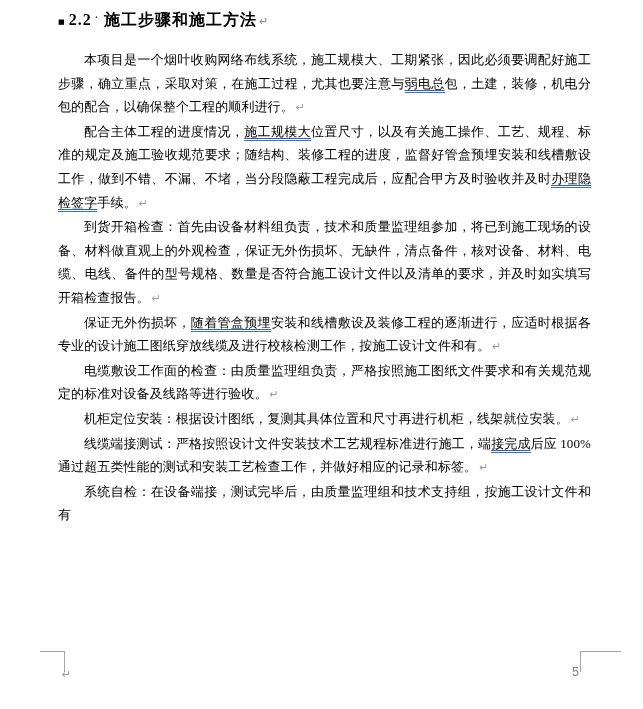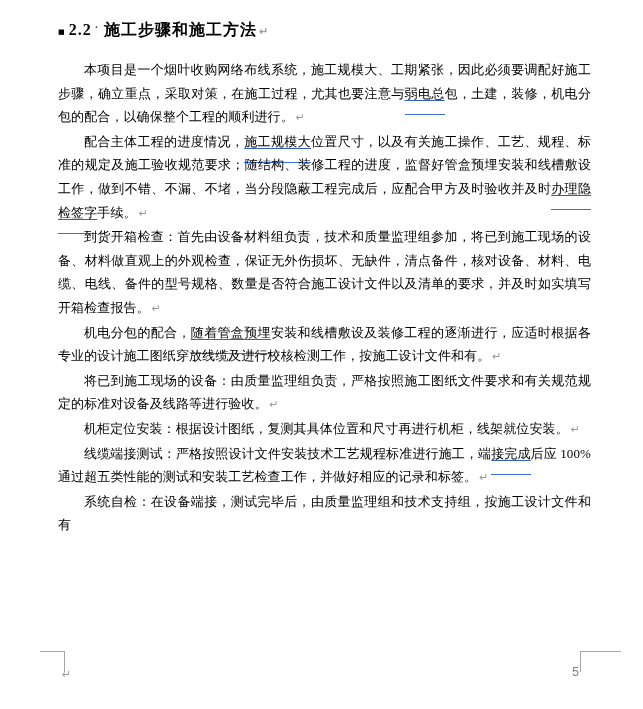--- a/index.html
+++ b/index.html
@@ -4,21 +4,21 @@
 <style>
   html,body{margin:0;padding:0;background:#ffffff;}
   .page{
     position:relative;
     width:643px;height:709px;
     background:#ffffff;
     overflow:hidden;
     color:#000;
     font-family:"Liberation Serif","DejaVu Serif",serif;
   }
-  .content{position:absolute;left:58px;top:20px;width:533px;}
+  .content{position:absolute;left:58px;top:10px;width:533px;}
   .heading{
     margin:0 0 17px 0;
     font-size:16px;font-weight:bold;color:#000;
     letter-spacing:1px;white-space:nowrap;
   }
   .heading .sq{
     font-size:7px;vertical-align:1px;margin-right:3px;
     font-family:"DejaVu Sans",sans-serif;
   }
   .heading .sep{
@@ -29,21 +29,21 @@
     font-size:13px;line-height:23.6px;
     text-align:justify;
     letter-spacing:0.1px;
   }
   .para.indent{text-indent:2em;}
   .u{
     text-decoration:underline;
     text-decoration-color:#2f5fc0;
     text-underline-offset:2px;
     border-bottom:1px solid #3a6fd8;
-    padding-bottom:13px;
+    padding-bottom:1px;
   }
   .pilcrow{
     color:#9a9a9a;font-size:11px;margin-left:2px;
     font-family:"DejaVu Sans",sans-serif;
   }
   .crop-mark{position:absolute;}
   .crop-left{
     left:40px;top:651px;width:24px;height:20px;
     border-top:1px solid #a6a6a6;border-right:1px solid #a6a6a6;
   }
@@ -61,22 +61,22 @@
 </head>
 <body>
 
 <div class="page">
   <div class="content">
     <h2 class="heading"><span class="sq">■</span><span>2.2</span><span class="sep">·</span><span>施工步骤和施工方法</span><span class="pilcrow">↵</span></h2>
     <div id="paragraphs">
         <p class="para indent"><span>本项目是一个烟叶收购网络布线系统，施工规模大、工期紧张，因此必须要调配好施工步骤，确立重点，采取对策，在施工过程，尤其也要注意与</span><span class="u">弱电总</span><span>包，土建，装修，机电分包的配合，以确保整个工程的顺利进行。</span><span class="pilcrow">↵</span></p>
         <p class="para indent"><span>配合主体工程的进度情况，</span><span class="u">施工规模大</span><span>位置尺寸，以及有关施工操作、工艺、规程、标准的规定及施工验收规范要求；随结构、装修工程的进度，监督好管盒预埋安装和线槽敷设工作，做到不错、不漏、不堵，当分段隐蔽工程完成后，应配合甲方及时验收并及时</span><span class="u">办理隐检签字</span><span>手续。</span><span class="pilcrow">↵</span></p>
         <p class="para indent"><span>到货开箱检查：首先由设备材料组负责，技术和质量监理组参加，将已到施工现场的设备、材料做直观上的外观检查，保证无外伤损坏、无缺件，清点备件，核对设备、材料、电缆、电线、备件的型号规格、数量是否符合施工设计文件以及清单的要求，并及时如实填写开箱检查报告。</span><span class="pilcrow">↵</span></p>
-        <p class="para indent"><span>机电分包的配合，</span><span class="u">随着管盒预埋</span><span>安装和线槽敷设及装修工程的逐渐进行，应适时根据各专业的设计施工图纸穿放线缆及进行校核检测工作，按施工设计文件和有。</span><span class="pilcrow">↵</span></p>
-        <p class="para indent"><span>将已到施工现场的设备：由质量监理组负责，严格按照施工图纸文件要求和有关规范规定的标准对设备及线路等进行验收。</span><span class="pilcrow">↵</span></p>
+        <p class="para indent"><span>保证无外伤损坏，</span><span class="u">随着管盒预埋</span><span>安装和线槽敷设及装修工程的逐渐进行，应适时根据各专业的设计施工图纸穿放线缆及进行校核检测工作，按施工设计文件和有。</span><span class="pilcrow">↵</span></p>
+        <p class="para indent"><span>电缆敷设工作面的检查：由质量监理组负责，严格按照施工图纸文件要求和有关规范规定的标准对设备及线路等进行验收。</span><span class="pilcrow">↵</span></p>
         <p class="para indent"><span>机柜定位安装：根据设计图纸，复测其具体位置和尺寸再进行机柜，线架就位安装。</span><span class="pilcrow">↵</span></p>
         <p class="para indent"><span>线缆端接测试：严格按照设计文件安装技术工艺规程标准进行施工，端</span><span class="u">接完成</span><span>后应 100%通过超五类性能的测试和安装工艺检查工作，并做好相应的记录和标签。</span><span class="pilcrow">↵</span></p>
         <p class="para indent"><span>系统自检：在设备端接，测试完毕后，由质量监理组和技术支持组，按施工设计文件和有</span></p>
       </div>
   </div>
 
   <div class="crop-mark crop-left"></div>
   <div class="crop-mark crop-right"></div>
 
   <div class="footer-pilcrow pilcrow">↵</div>

